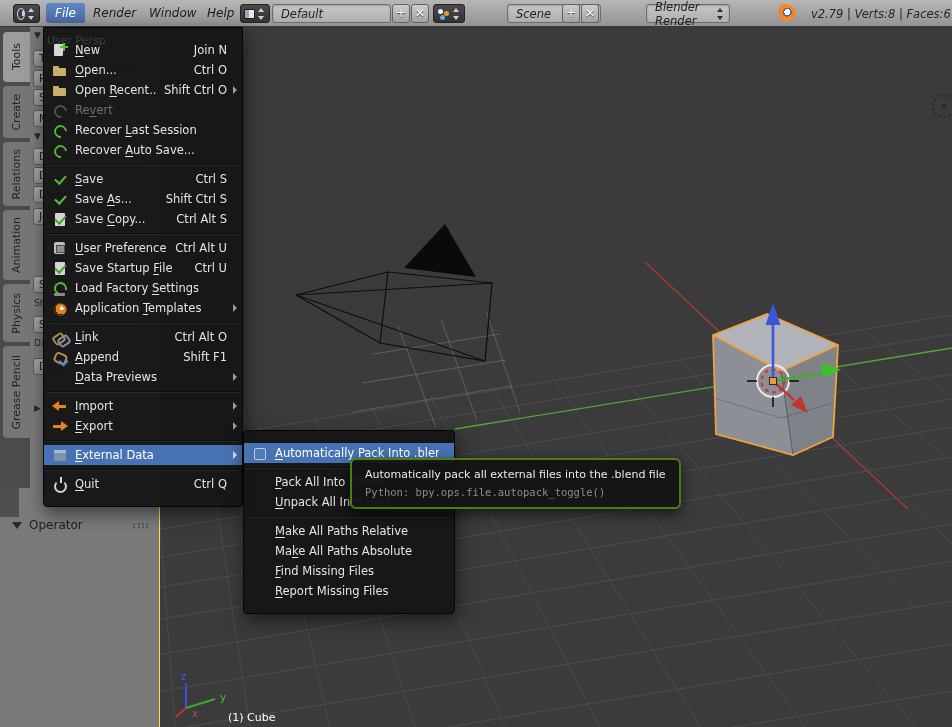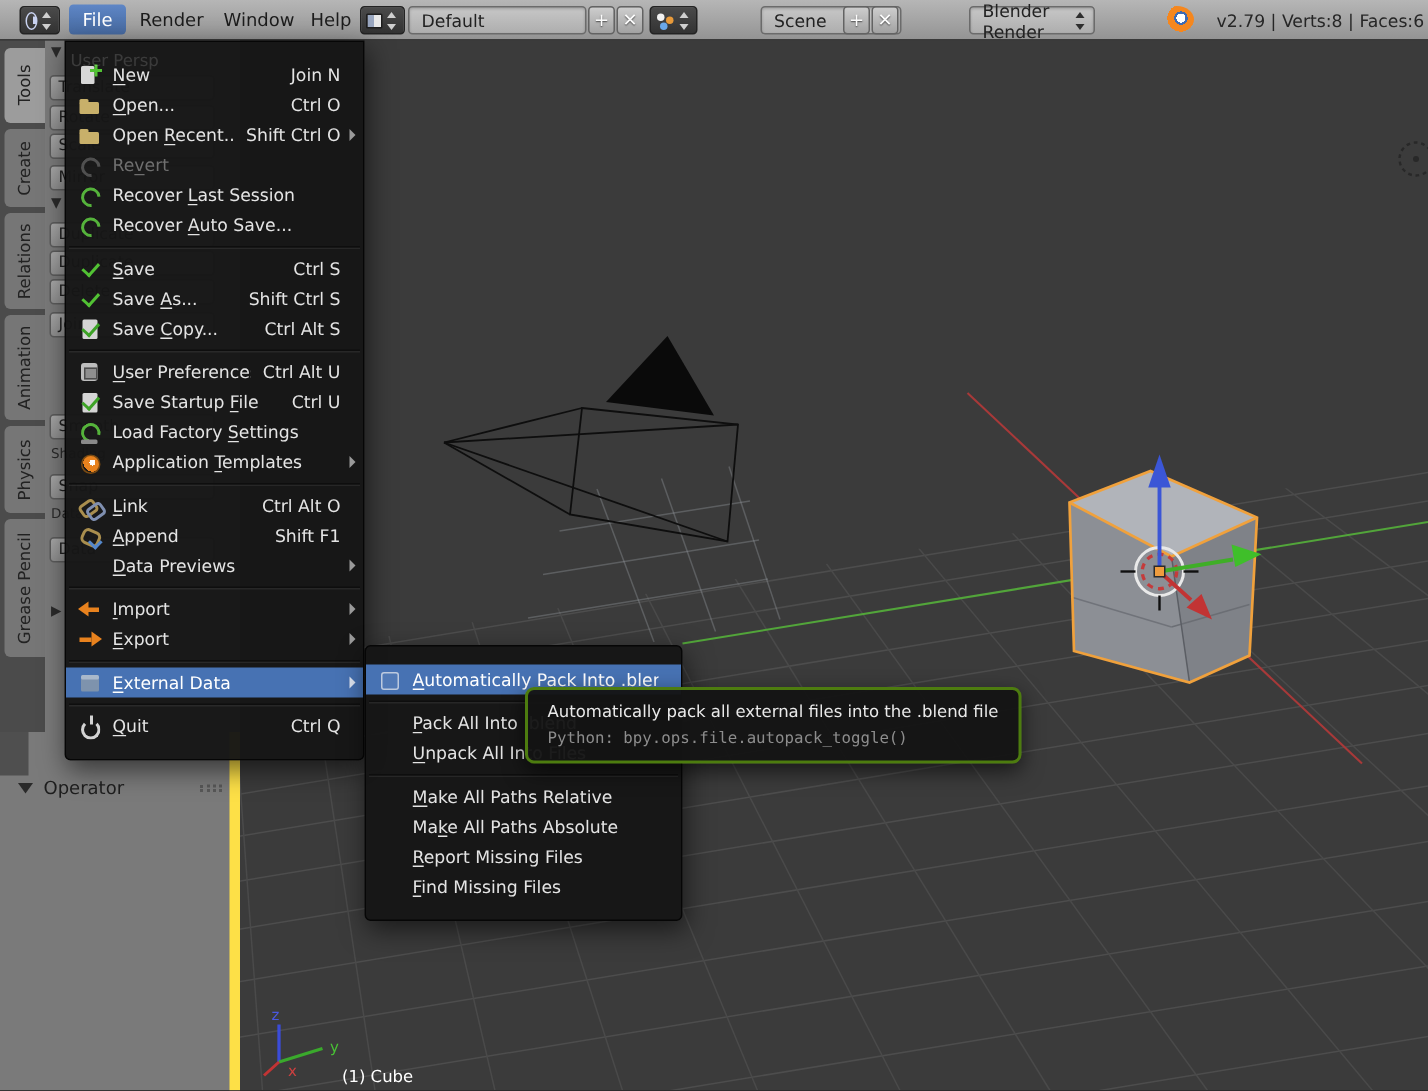--- a/index.html
+++ b/index.html
@@ -3,21 +3,21 @@
 <meta charset="utf-8">
 <style>
   html,body{margin:0;padding:0;background:#222;}
   *{box-sizing:border-box;}
   #canvas{position:relative;width:952px;height:727px;overflow:hidden;
     font-family:"DejaVu Sans","Liberation Sans",sans-serif;cursor:default;
     background:#3b3b3b;-webkit-user-select:none;user-select:none;}
 
   
   #header{position:absolute;left:0;top:0;width:952px;height:27px;
-    background:linear-gradient(#b6b6b6,#949494);border-bottom:1px solid #3a3a3a;z-index:20;}
+    background:linear-gradient(#b6b6b6,#949494);border-bottom:1px solid #3a3a3a;z-index:20;font-style:italic;}
   .hbtn-dark{position:absolute;top:4px;height:19px;background:linear-gradient(#4a4a4a,#333);
     border:1px solid #232323;border-radius:3px;display:flex;align-items:center;padding:0 3px;gap:2px;}
   .hmenu{position:absolute;top:3px;height:20px;display:flex;align-items:center;
     padding:0 9px;font-size:12px;color:#1c1c1c;border-radius:3px;}
   .hmenu.active{background:linear-gradient(#5e86c6,#46699f);color:#fff;}
   .hfield{position:absolute;top:4px;height:19px;background:linear-gradient(#c7c7c7,#aeaeae);
     border:1px solid #6b6b6b;border-radius:3px;font-size:11.5px;color:#222;
     display:flex;align-items:center;padding:0 8px;box-shadow:inset 0 1px 2px rgba(0,0,0,.2);}
   .sq-btn{position:absolute;top:4px;width:18px;height:19px;border:1px solid #636363;border-radius:3px;
     background:linear-gradient(#cdcdcd,#a2a2a2);color:#fcfcfc;font-size:12px;line-height:17px;
@@ -45,21 +45,21 @@
   #tabstrip{position:absolute;left:0;top:27px;width:30px;height:461px;background:#4b4b4b;z-index:5;}
   .vtab{position:absolute;left:3px;width:27px;border-radius:4px 0 0 4px;background:#767676;
     color:#222;display:flex;align-items:center;justify-content:center;}
   .vtab.active{background:#9c9c9c;}
   .vtab span{writing-mode:vertical-rl;transform:rotate(180deg);font-size:11px;white-space:nowrap;}
   #toolshelf-main{position:absolute;left:30px;top:27px;width:130px;height:461px;background:#7a7a7a;z-index:4;overflow:hidden;}
   .frag-btn{position:absolute;left:3px;width:110px;height:17px;background:linear-gradient(#a8a8a8,#8f8f8f);
     border:1px solid #5c5c5c;border-radius:3px;font-size:10.5px;color:#1f1f1f;padding:1px 0 0 5px;}
   .frag-glyph{position:absolute;left:4px;font-size:9px;color:#2a2a2a;}
   #toolshelf-bottom{position:absolute;left:0;top:488px;width:160px;height:239px;background:#7a7a7a;
-    border-right:7px solid #fde047;z-index:5;}
+    border-right:1px solid #fde047;z-index:5;}
   #tabstrip-corner{position:absolute;left:0;top:0;width:19px;height:29px;background:#4f4f4f;}
   #operator-header{position:absolute;left:12px;top:30px;display:flex;align-items:center;gap:7px;
     font-size:12px;color:#1e1e1e;width:136px;}
   .tri-down{width:0;height:0;border-left:5px solid transparent;border-right:5px solid transparent;
     border-top:7px solid #2a2a2a;}
   .panel-drag-dots{margin-left:auto;width:15px;height:5px;border-top:2px dotted #585858;border-bottom:2px dotted #585858;}
 
   
   .popup{position:absolute;background:rgba(22,22,22,0.97);border:1px solid #060606;
     border-radius:0 0 4px 4px;box-shadow:2px 6px 18px rgba(0,0,0,.55);padding:12px 0;z-index:30;}
@@ -477,26 +477,26 @@
         <span class="mlabel"><u>M</u>ake All Paths Relative</span>
         <span class="marrow"></span>
       </div>
       <div class="mrow">
         <span class="mic"></span>
         <span class="mlabel">Ma<u>k</u>e All Paths Absolute</span>
         <span class="marrow"></span>
       </div>
       <div class="mrow">
         <span class="mic"></span>
+        <span class="mlabel"><u>F</u>ind Missing Files</span>
+        <span class="marrow"></span>
+      </div>
+      <div class="mrow">
+        <span class="mic"></span>
         <span class="mlabel"><u>R</u>eport Missing Files</span>
-        <span class="marrow"></span>
-      </div>
-      <div class="mrow">
-        <span class="mic"></span>
-        <span class="mlabel"><u>F</u>ind Missing Files</span>
         <span class="marrow"></span>
       </div>
     </div>
 
   <div id="ghost-label">User Persp</div>
 
   <div id="tooltip">
     <div class="tt-text">Automatically pack all external files into the .blend file</div>
     <div class="tt-python">Python: bpy.ops.file.autopack_toggle()</div>
   </div>

